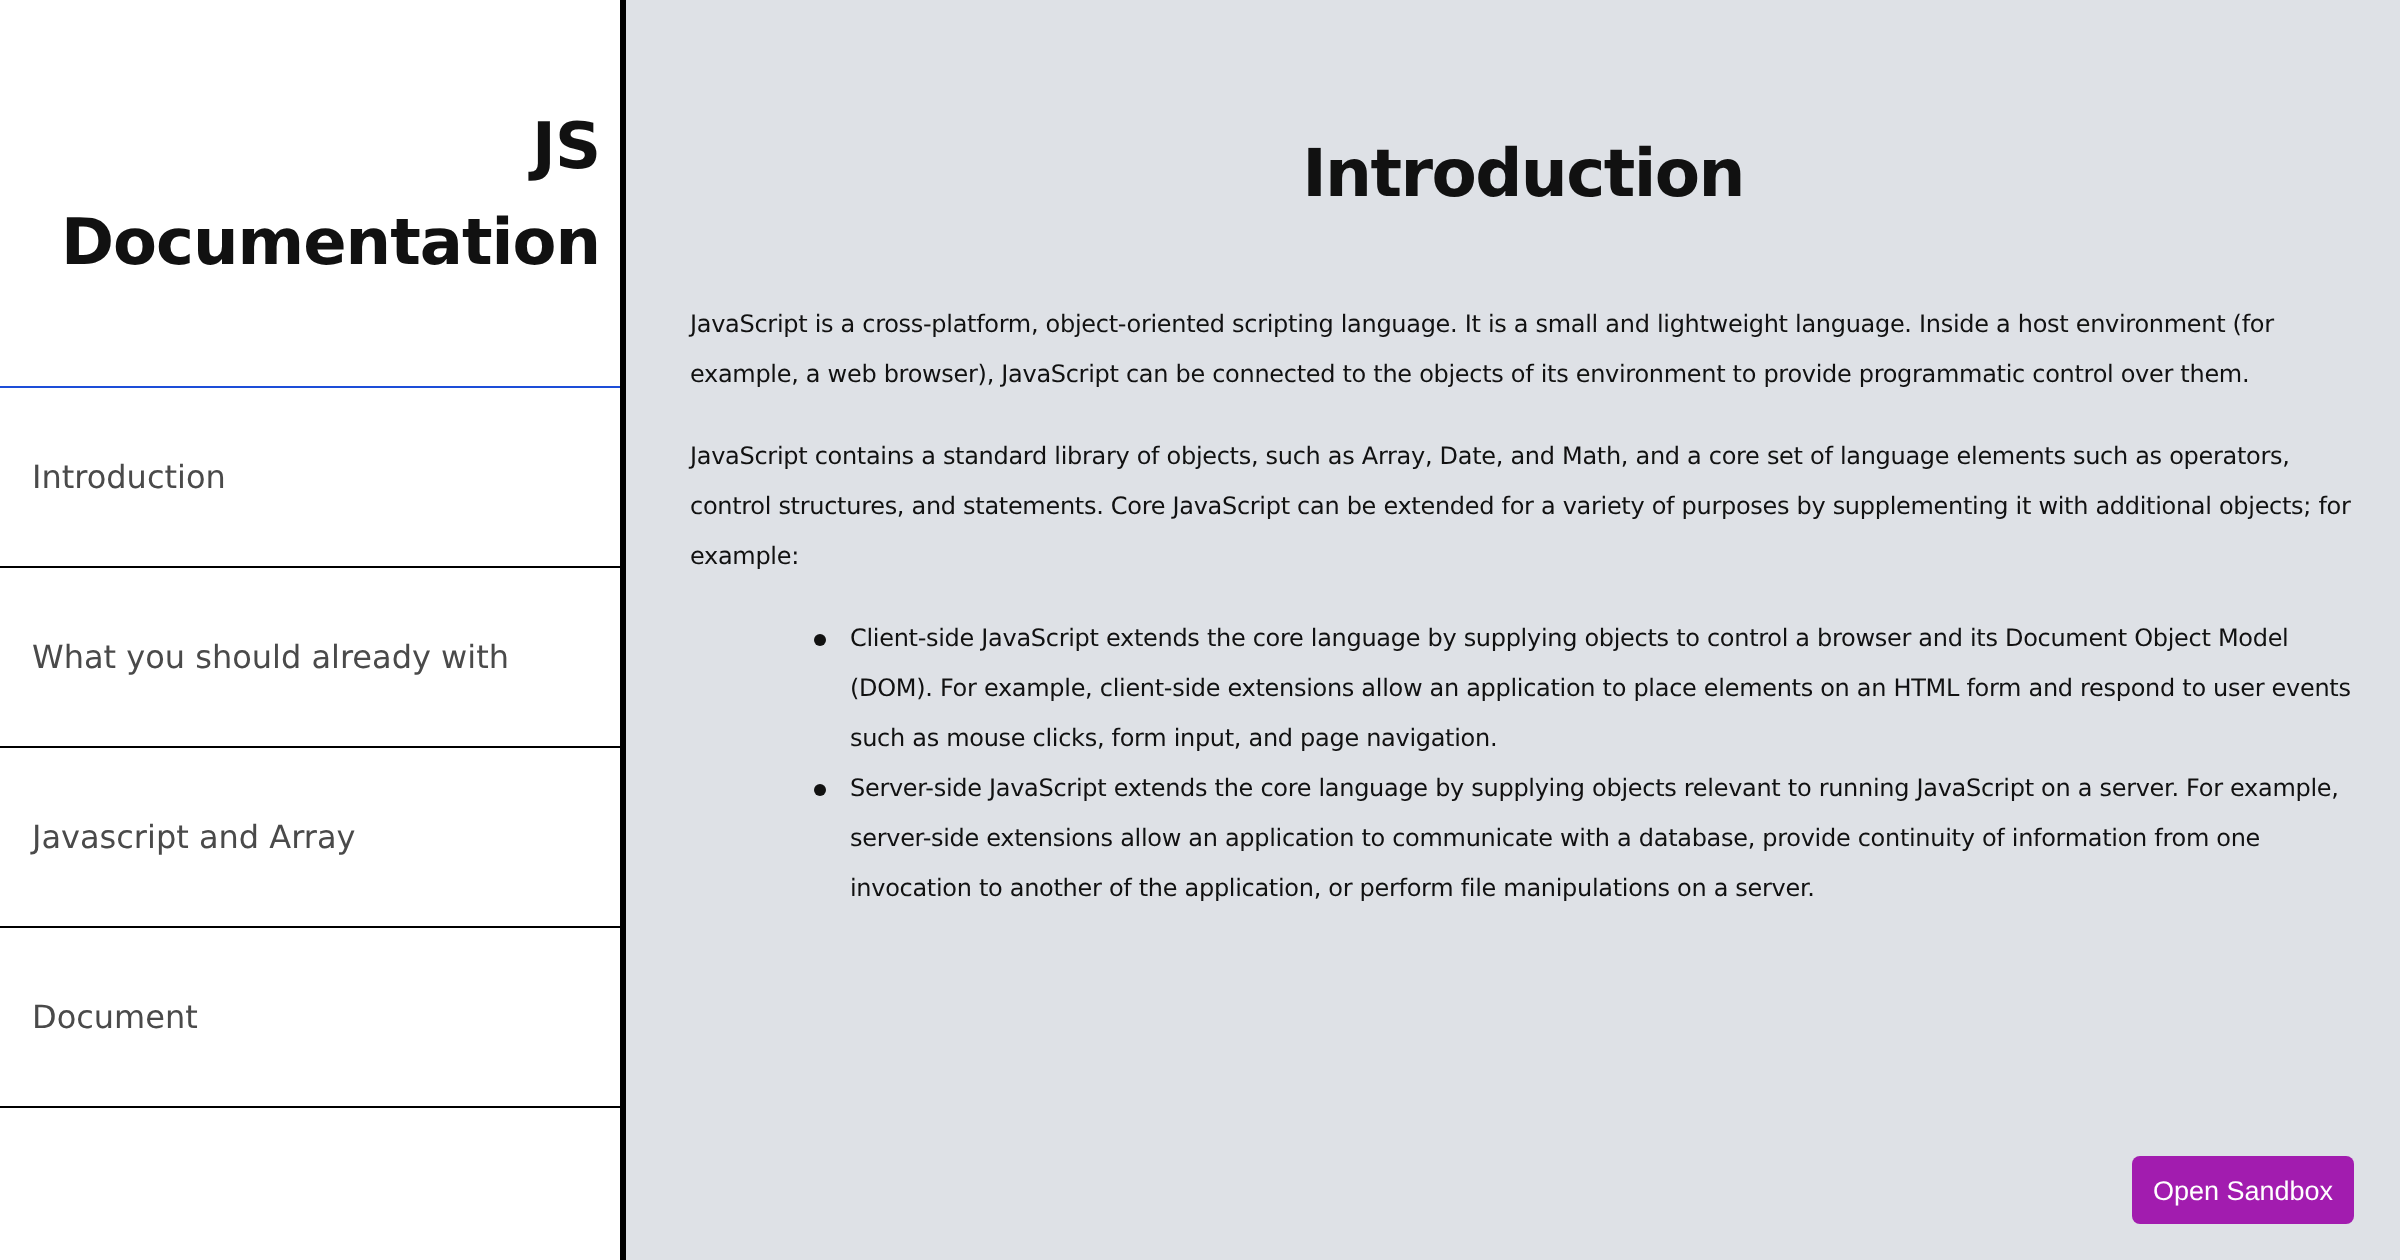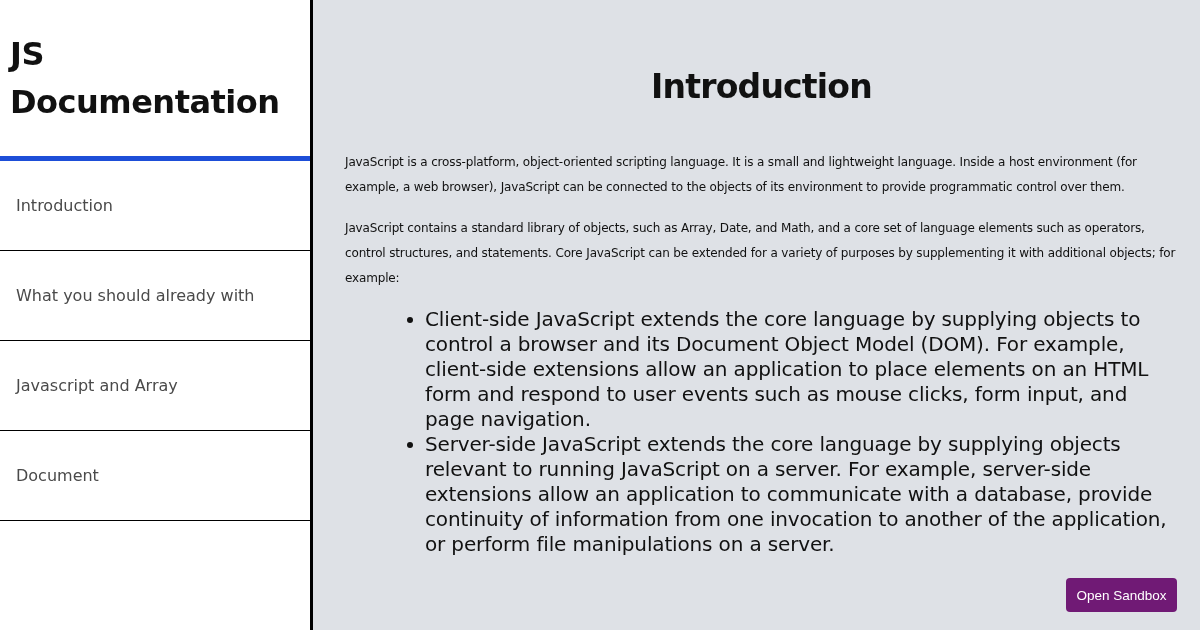--- a/index.html
+++ b/index.html
@@ -3,22 +3,22 @@
 <meta charset="utf-8">
 <style>
   * { box-sizing: border-box; margin: 0; padding: 0; }
   html, body { width: 1200px; height: 630px; overflow: hidden; }
   body { font-family: "DejaVu Sans", sans-serif; background: #dee1e6; color: #111; position: relative; }
   #navbar {
     position: absolute; left: 0; top: 0; width: 313px; height: 630px;
     background: #ffffff; border-right: 3px solid #000; overflow: hidden;
   }
   #navbar header {
-    height: 161px; border-bottom: 5px solid #1d4ed8;
-    display: flex; align-items: center; justify-content: center; text-align: left;
+    height: 194px; border-bottom: 1px solid #1d4ed8;
+    display: flex; align-items: center; justify-content: center; text-align: right;
     font-weight: bold; font-size: 32px; line-height: 48px; letter-spacing: -0.5px;
     padding: 0 10px;
   }
   .nav-link {
     display: flex; align-items: center; height: 90px; padding-left: 16px;
     border-bottom: 1px solid #000; color: #4a4a4a; font-size: 16px; text-decoration: none;
     cursor: pointer;
   }
   #main {
     position: absolute; left: 313px; top: 0; width: 887px; height: 630px;
@@ -27,27 +27,27 @@
   #main h1 {
     text-align: center; font-size: 33px; font-weight: bold; letter-spacing: -0.8px;
     margin-top: 66px; line-height: 42px; margin-left: 0;
   }
   #main p {
     font-size: 12px; line-height: 25px; margin-top: 0; letter-spacing: -0.15px;
   }
   #p1 { margin-top: 42px !important; }
   #p2 { margin-top: 16px !important; }
   #main ul { margin-top: 16px; padding-left: 80px; list-style: none; }
-  #main li { font-size: 20px; line-height: 25px; position: relative; letter-spacing: -0.15px; }
+  #main li { font-size: 12px; line-height: 25px; position: relative; letter-spacing: -0.15px; }
   #main li .bullet {
     position: absolute; left: -18px; top: 10px; width: 6px; height: 6px; border-radius: 50%; background: #111;
   }
   #sandbox-btn {
     position: absolute; left: 1066px; top: 578px; width: 111px; height: 34px;
-    background: #701a75; color: #fff; border: none; border-radius: 4px;
+    background: #a21caf; color: #fff; border: none; border-radius: 4px;
     font-family: "Liberation Sans", sans-serif; font-size: 13.5px;
     display: flex; align-items: center; justify-content: center; cursor: pointer;
   }
 </style>
 </head>
 <body>
 
 <nav id="navbar">
   <header>JS Documentation</header>
   <a class="nav-link">Introduction</a>

